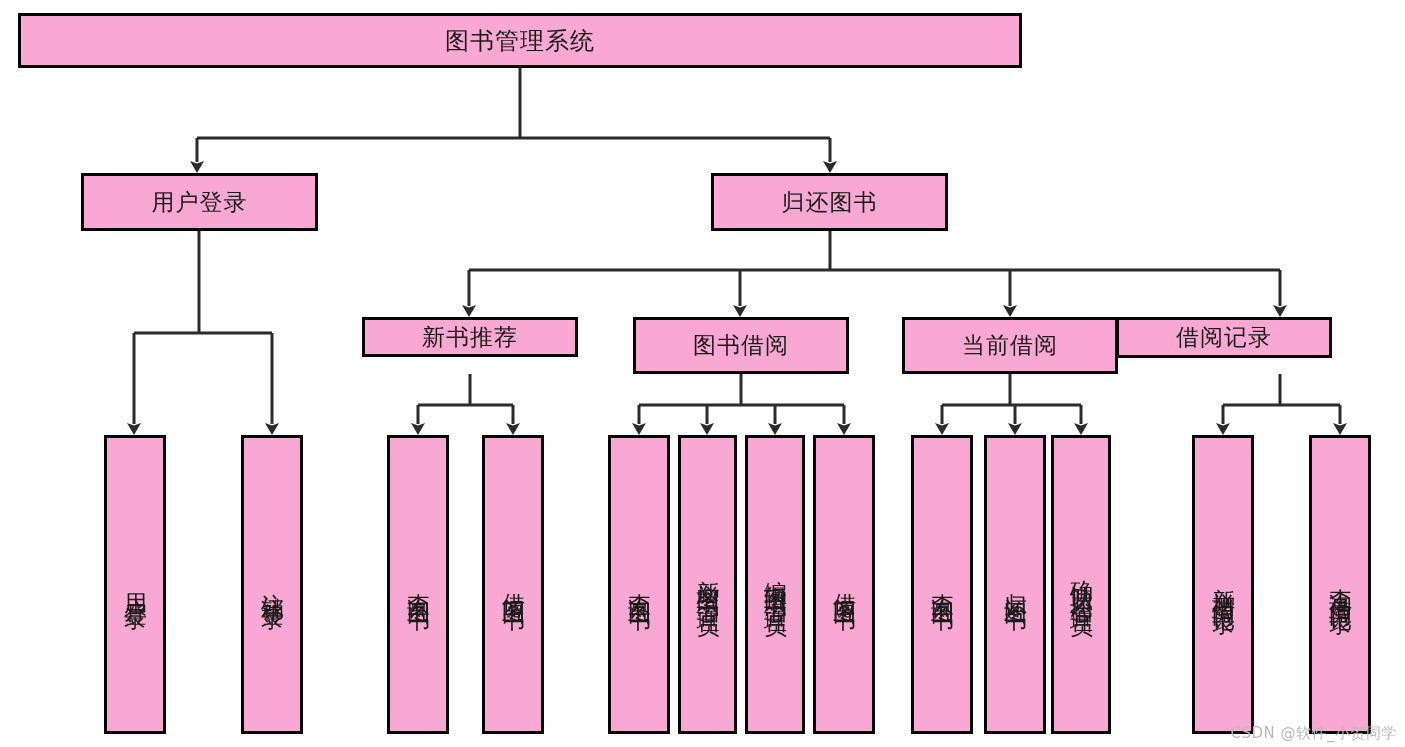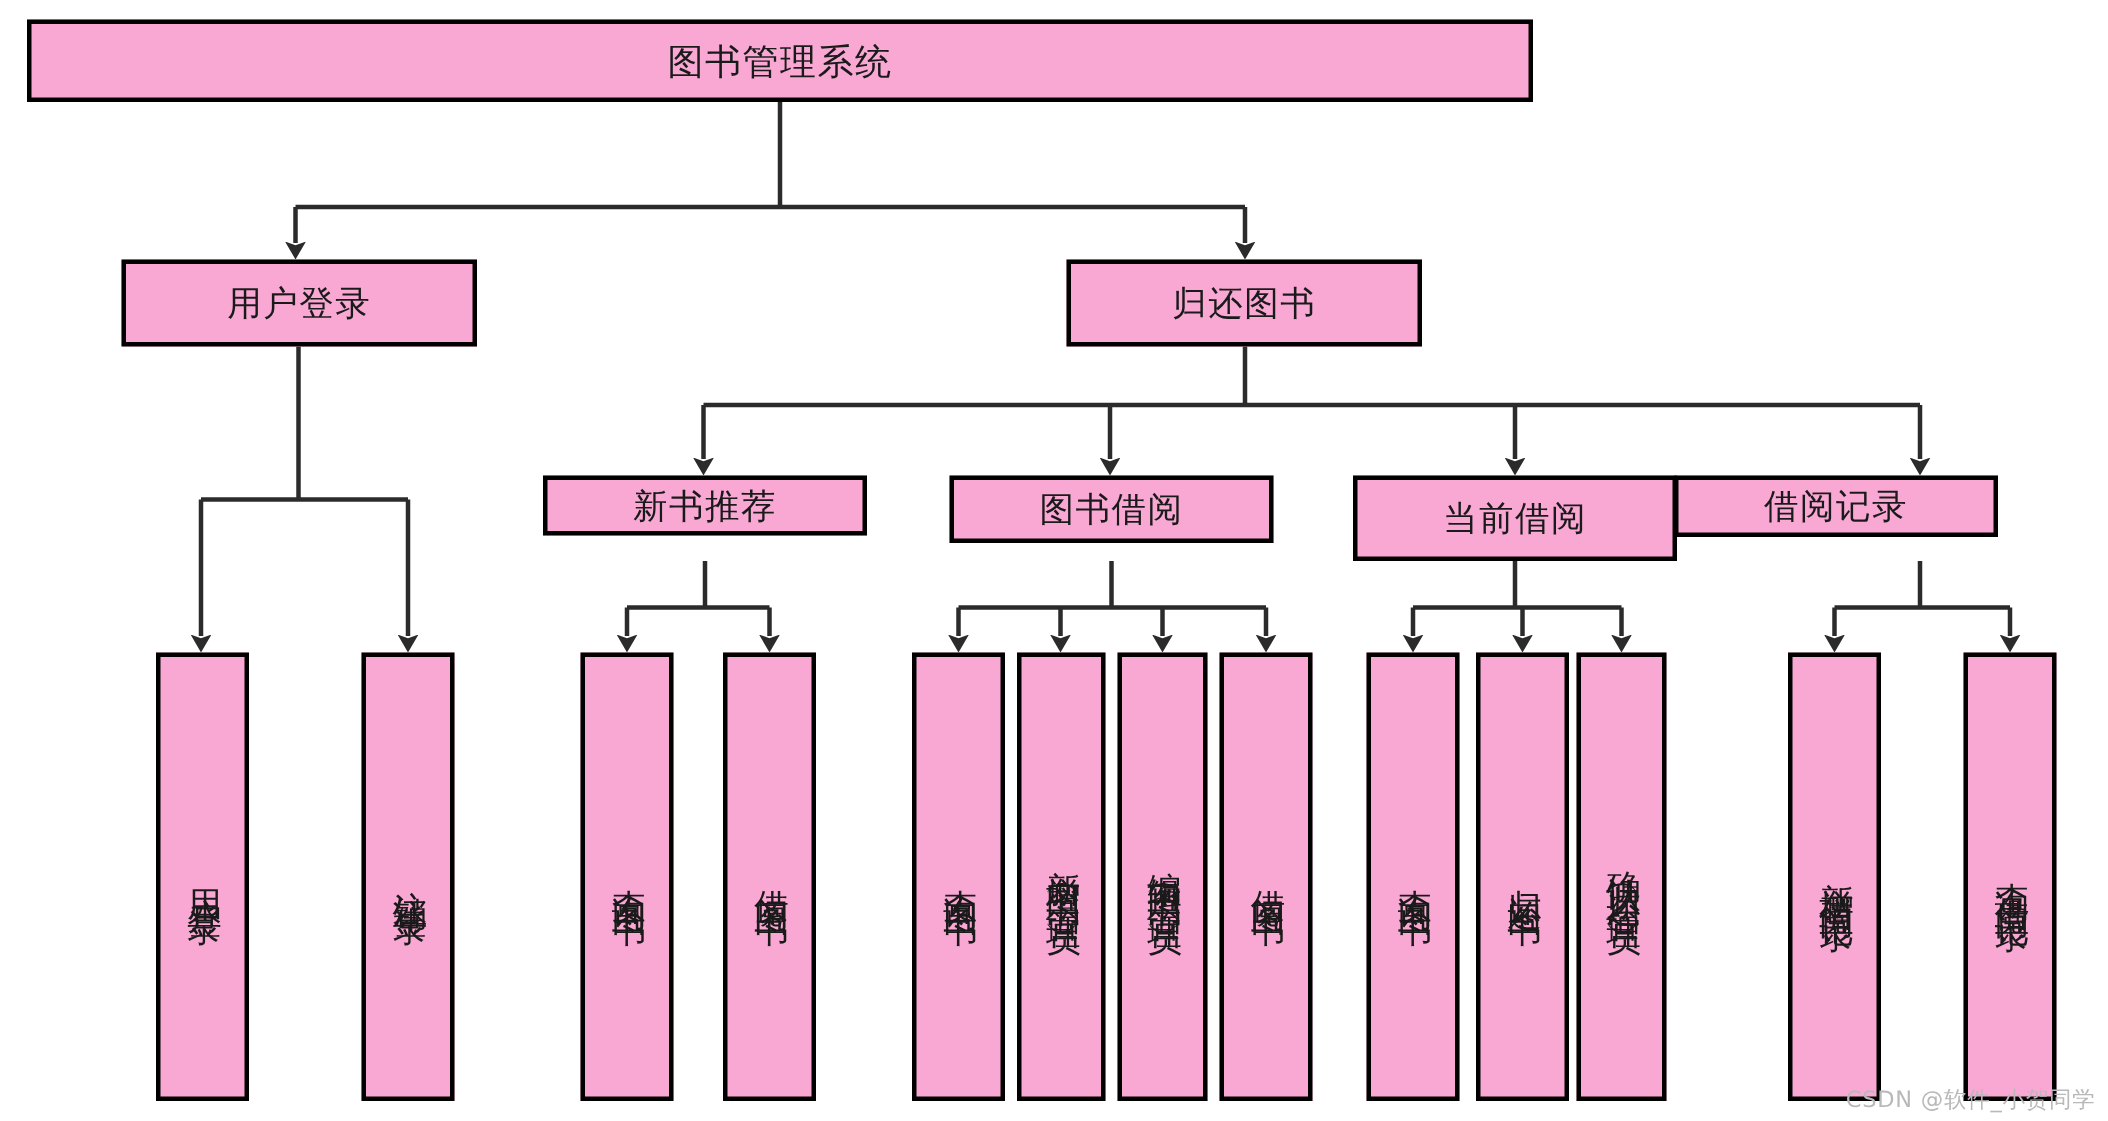--- a/index.html
+++ b/index.html
@@ -150,21 +150,21 @@
   <div class="node level2" style="left: 81px; top: 173px; width: 237px; height: 58px;">
     <span class="node-label">用户登录</span>
   </div>
   <div class="node level2" style="left: 711px; top: 173px; width: 237px; height: 58px;">
     <span class="node-label">归还图书</span>
   </div>
 
   <div class="node level3" style="left: 362px; top: 317px; width: 216px; height: 40px;">
     <span class="node-label">新书推荐</span>
   </div>
-  <div class="node level3" style="left: 633px; top: 317px; width: 216px; height: 45px;">
+  <div class="node level3" style="left: 633px; top: 317px; width: 216px; height: 57px;">
     <span class="node-label">图书借阅</span>
   </div>
   <div class="node level3" style="left: 902px; top: 317px; width: 216px; height: 57px;">
     <span class="node-label">当前借阅</span>
   </div>
   <div class="node level3" style="left: 1116px; top: 317px; width: 216px; height: 41px;">
     <span class="node-label">借阅记录</span>
   </div>
 
   <div class="node leaf" style="left: 104px; top: 435px; width: 62px; height: 299px;">

